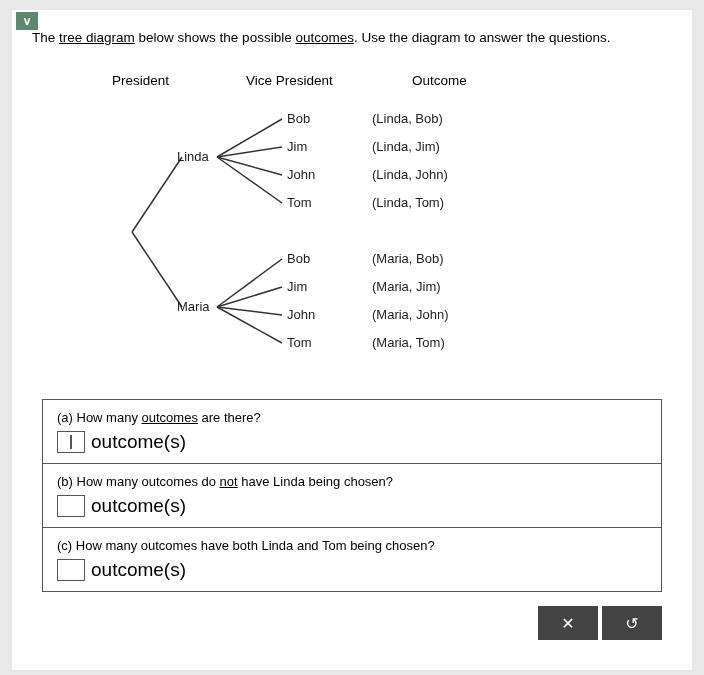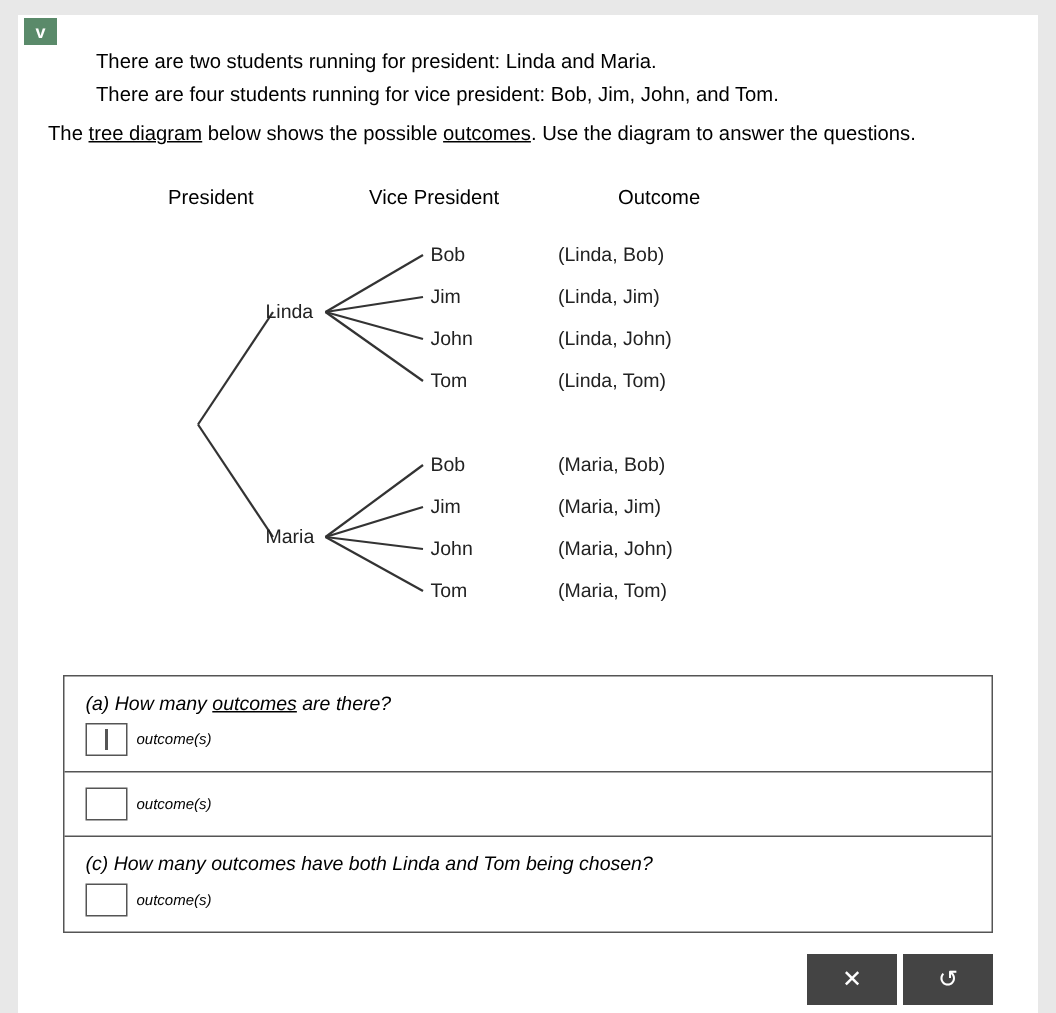--- a/index.html
+++ b/index.html
@@ -55,21 +55,20 @@
       position: absolute;
       top: 24px;
       left: 30px;
       width: 500px;
       height: 270px;
     }
     
     .questions {
       border: 1.5px solid #555;
       margin: 0 10px;
-      font-style: italic;
     }
     .question-block {
       border-bottom: 1.5px solid #555;
       padding: 10px 14px 10px 14px;
     }
     .question-block:last-child {
       border-bottom: none;
     }
     .question-text {
       font-size: 13px;
@@ -97,21 +96,21 @@
     .answer-box.active::after {
       content: '';
       width: 2px;
       height: 14px;
       background: #555;
       position: absolute;
       left: 50%;
       transform: translateX(-50%);
     }
     .answer-label {
-      font-size: 10px;
+      font-size: 19px;
     }
     .bottom-buttons {
       display: flex;
       justify-content: flex-end;
       gap: 4px;
       margin-top: 14px;
       padding-right: 10px;
     }
     .btn-action {
       width: 60px;
@@ -140,24 +139,20 @@
 </head>
 <body>
 
 <div class="page">
 
   <div class="top-chevron">
     <span style="color:#fff; font-size:12px; font-weight:bold;">v</span>
   </div>
 
   <div style="margin-top: 4px;">
-    <div class="indent-text">
-      <div>There are two students running for president: Linda and Maria.</div>
-      <div>There are four students running for vice president: Bob, Jim, John, and Tom.</div>
-    </div>
     <p class="tree-intro">
       The <u>tree diagram</u> below shows the possible <u>outcomes</u>. Use the diagram to answer the questions.
     </p>
   </div>
 
   <div class="diagram-section">
     <span class="col-header president-header">President</span>
     <span class="col-header vp-header">Vice President</span>
     <span class="col-header outcome-header">Outcome</span>
 
@@ -211,20 +206,23 @@
       </div>
       <div class="answer-row">
         <div class="answer-box active">
           <span style="display:inline-block; width:2px; height:14px; background:#333; animation: blink 1s step-end infinite;"></span>
         </div>
         <span class="answer-label">outcome(s)</span>
       </div>
     </div>
 
     <div class="question-block">
+      <div class="question-text">
+        (b) How many outcomes do <u>not</u> have Linda being chosen?
+      </div>
       <div class="answer-row">
         <div class="answer-box"></div>
         <span class="answer-label">outcome(s)</span>
       </div>
     </div>
 
     <div class="question-block">
       <div class="question-text">
         (c) How many outcomes have both Linda and Tom being chosen?
       </div>

